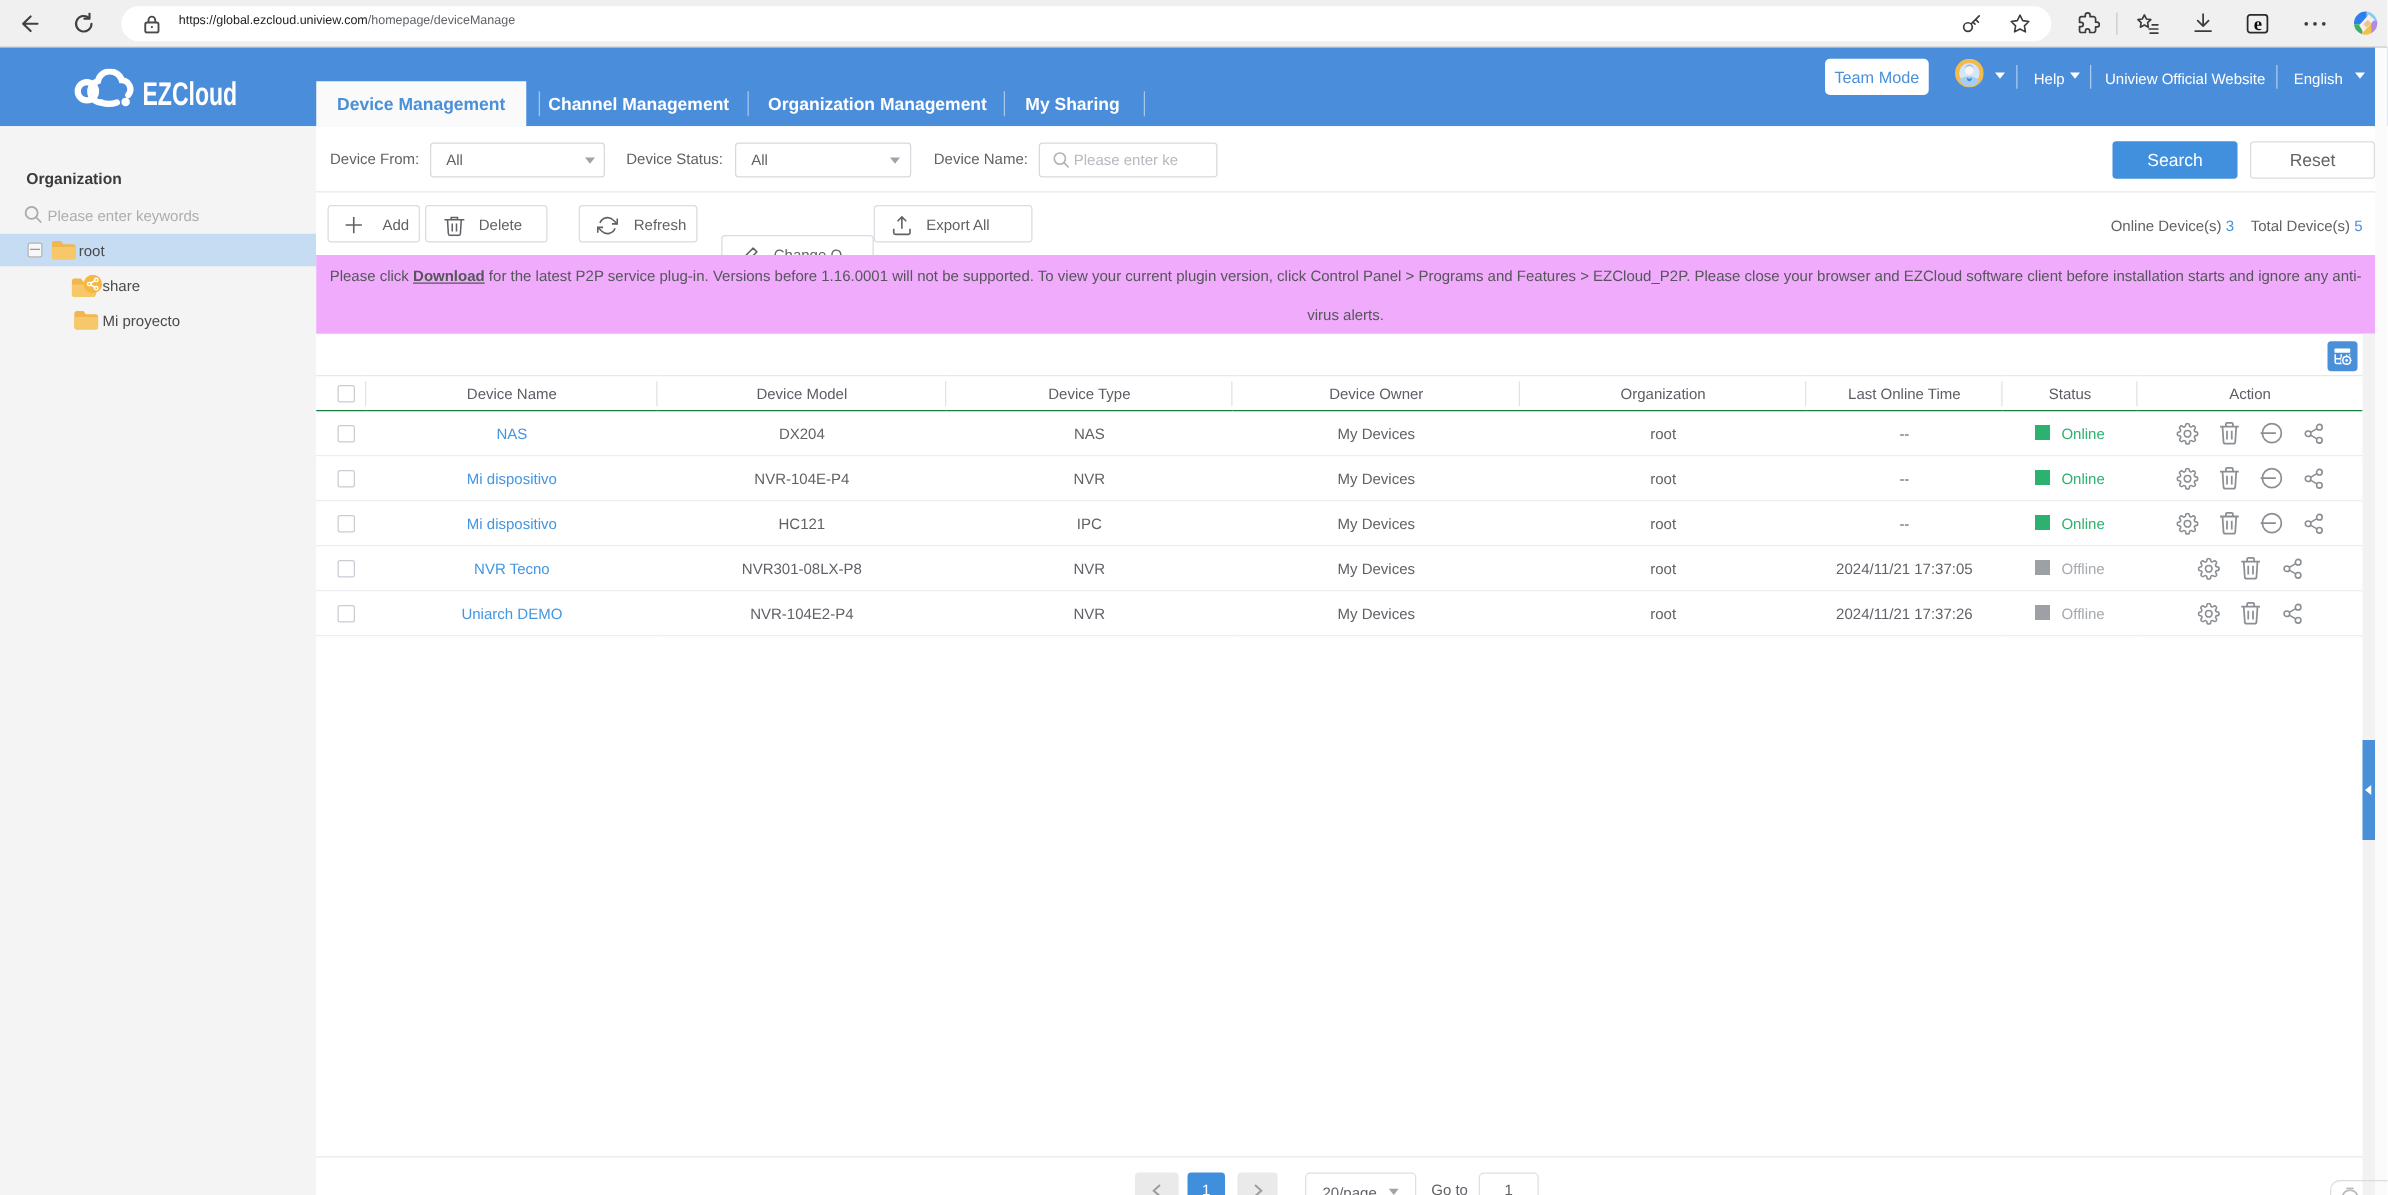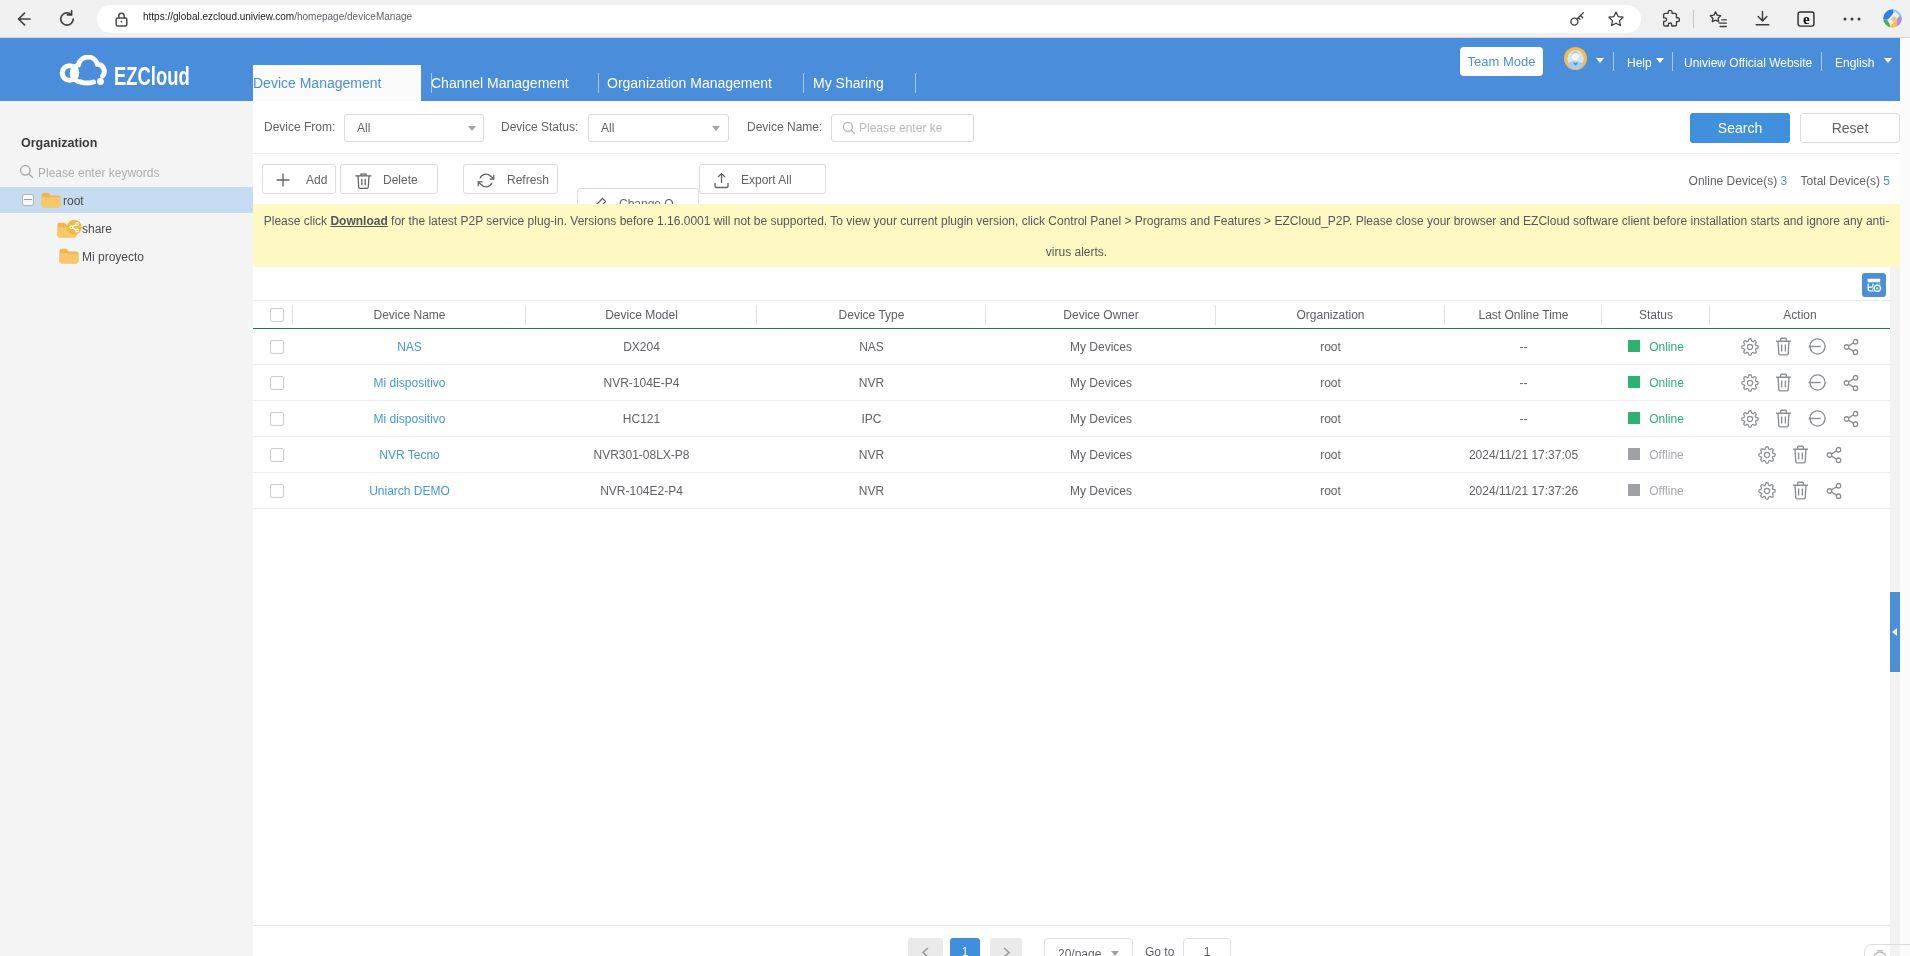--- a/index.html
+++ b/index.html
@@ -2,31 +2,31 @@
 <html><head>
 <meta charset="utf-8">
 <style>
 * { margin:0; padding:0; box-sizing:border-box; }
 html,body { width:1910px; height:956px; overflow:hidden; font-family:"Liberation Sans", sans-serif; background:#fff; }
 .abs { position:absolute; }
 #stage { position:relative; width:1910px; height:956px; overflow:hidden; }
 #chrome { position:absolute; left:0; top:0; width:1910px; height:38px; background:#f0f0f0; border-bottom:1px solid #d5d5d5; }
 #addrbar { position:absolute; left:97px; top:5px; width:1544px; height:28px; background:#fff; border-radius:14px; }
 #bluehdr { position:absolute; left:0; top:38px; width:1910px; height:63px; background:#4a8dda; }
-.navtab { position:absolute; top:65px; height:36px; line-height:36px; color:#fff; font-size:14px; white-space:nowrap; }
+.navtab { position:absolute; top:65px; height:36px; line-height:36px; color:#fff; font-size:14px; text-align:center; white-space:nowrap;font-weight:bold; }
 .navsep { position:absolute; top:73px; width:1px; height:20px; background:rgba(255,255,255,.5); }
 #sidebar { position:absolute; left:0; top:101px; width:253px; height:855px; background:#f4f4f5; }
 #content { position:absolute; left:253px; top:101px; width:1647px; height:855px; background:#fff; }
 .lbl { font-size:12px; color:#606266; white-space:nowrap; }
 .seld { position:absolute; height:28px; background:#fff; border:1px solid #d6d9de; border-radius:3px; font-size:12px; color:#606266; }
 .btn { position:absolute; top:63px; height:30px; background:#fff; border:1px solid #d9dce1; border-radius:3px; font-size:12px; color:#606266; white-space:nowrap; }
 .btn svg { position:absolute; left:13px; top:7px; }
 .btn span { position:absolute; top:8px; }
 .caret { position:absolute; width:0; height:0; border-left:4.5px solid transparent; border-right:4.5px solid transparent; border-top:5.5px solid #a0a3a9; }
-#banner { position:absolute; left:0; top:103px; width:1647px; height:63px; background:#fef9c3; color:#55565a; font-size:12px; text-align:center; }
+#banner { position:absolute; left:0; top:103px; width:1647px; height:63px; background:#f0abfc; color:#55565a; font-size:12px; text-align:center; }
 table { border-collapse:collapse; table-layout:fixed; width:1637px; font-size:12px; color:#5f6266; }
 th { font-weight:normal; color:#5c5e64; height:28px; border-top:1px solid #e8e8e8; border-bottom:1px solid #15803d; position:relative; font-size:12px; }
 th .csep { position:absolute; right:0; top:4px; width:1px; height:20px; background:#e2e2e2; }
 td { height:36px; text-align:center; border-bottom:1px solid #eceef1; }
 .blue { color:#4296e2; }
 .cb { display:inline-block; width:14px; height:14px; border:1px solid #c9ccd2; border-radius:2px; background:#fff; vertical-align:middle; }
 td .cb, th .cb { margin-left:8px; }
 .sq { display:inline-block; width:12px; height:12px; vertical-align:-1px; }
 .stx { font-size:12px; margin-left:9px; }
 .acticons svg { vertical-align:middle; }

